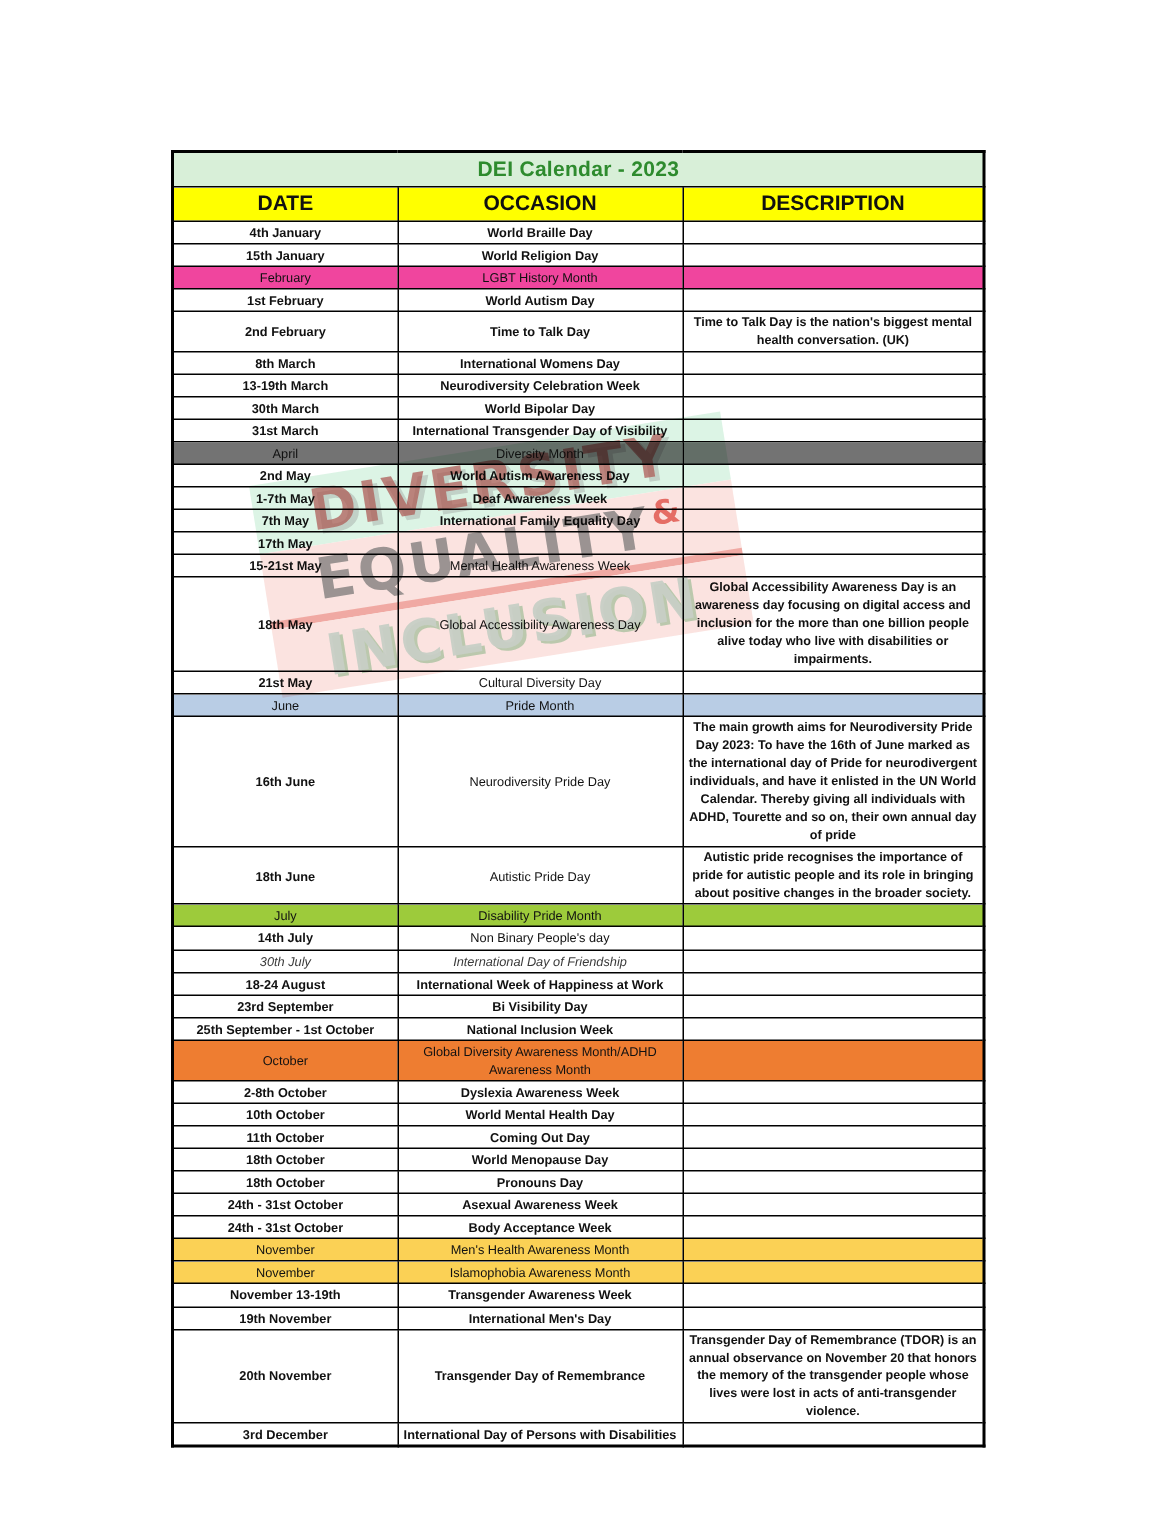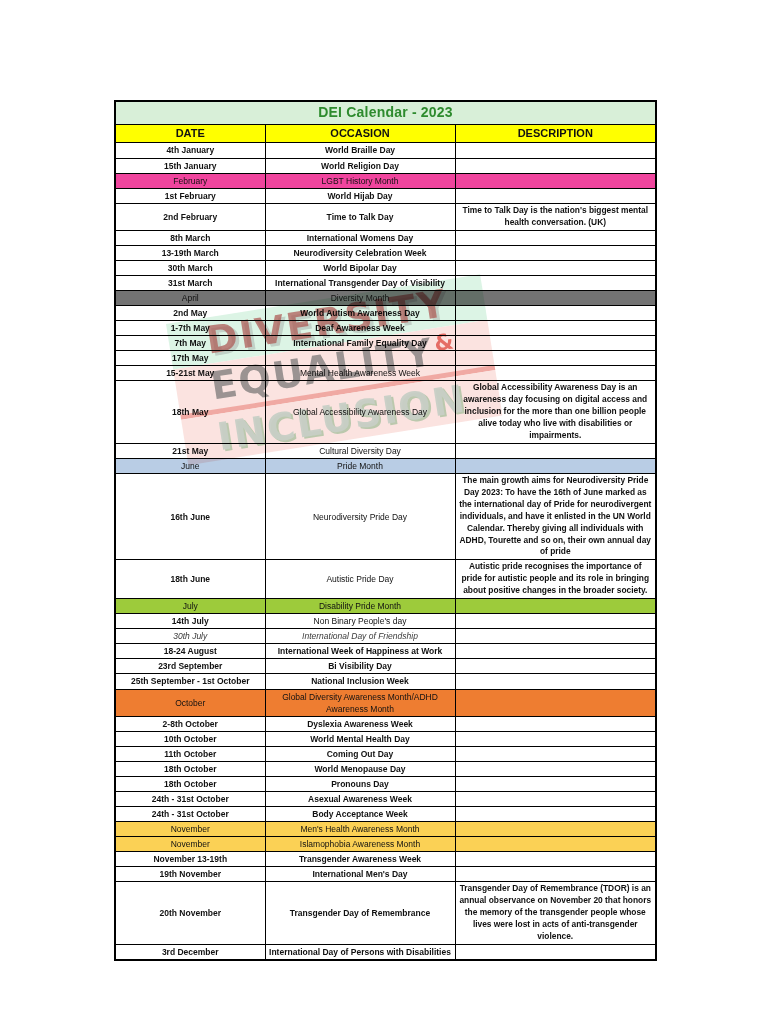--- a/index.html
+++ b/index.html
@@ -15,21 +15,21 @@
   .calendar-table td, .calendar-table th {
     border:1px solid #000;
     text-align:center; vertical-align:middle;
     font-size:8.5px; line-height:1.42; font-weight:700; color:#111;
     padding:1px 3px; overflow:hidden;
   }
   .title-cell {
     background:#d8efd8; color:#2e8b2e !important;
     font-size:14px !important; font-weight:700; height:18px; letter-spacing:0.2px;
   }
-  .header-row th { background:#ffff00; height:13px; font-size:11px;text-align:center; }
+  .header-row th { background:#ffff00; height:13px; font-size:14px;text-align:center; }
   .calendar-table td { height:13px; }
   .month-row td { font-weight:400; }
   .occ-regular td:nth-child(2) { font-weight:400; }
   .occ-italic td { font-style:italic; font-weight:400; color:#3a3a3a;margin-top:24px; }
   td.desc-cell { font-size:8.4px; }
 
   
   .watermark {
     position:absolute; left:166px; top:324px; width:318px;
     transform:rotate(-9deg); transform-origin:left top;
@@ -74,21 +74,21 @@
       <td class="occasion-cell">World Religion Day</td>
       <td class="desc-cell"></td>
     </tr>
         <tr class="month-row" style="background: rgb(240, 69, 158);">
       <td class="date-cell">February</td>
       <td class="occasion-cell">LGBT History Month</td>
       <td class="desc-cell"></td>
     </tr>
         <tr>
       <td class="date-cell">1st February</td>
-      <td class="occasion-cell">World Hijab Day</td>
+      <td class="occasion-cell">World Autism Day</td>
       <td class="desc-cell"></td>
     </tr>
         <tr>
       <td class="date-cell">2nd February</td>
       <td class="occasion-cell">Time to Talk Day</td>
       <td class="desc-cell">Time to Talk Day is the nation's biggest mental health conversation. (UK)</td>
     </tr>
         <tr>
       <td class="date-cell">8th March</td>
       <td class="occasion-cell">International Womens Day</td>

